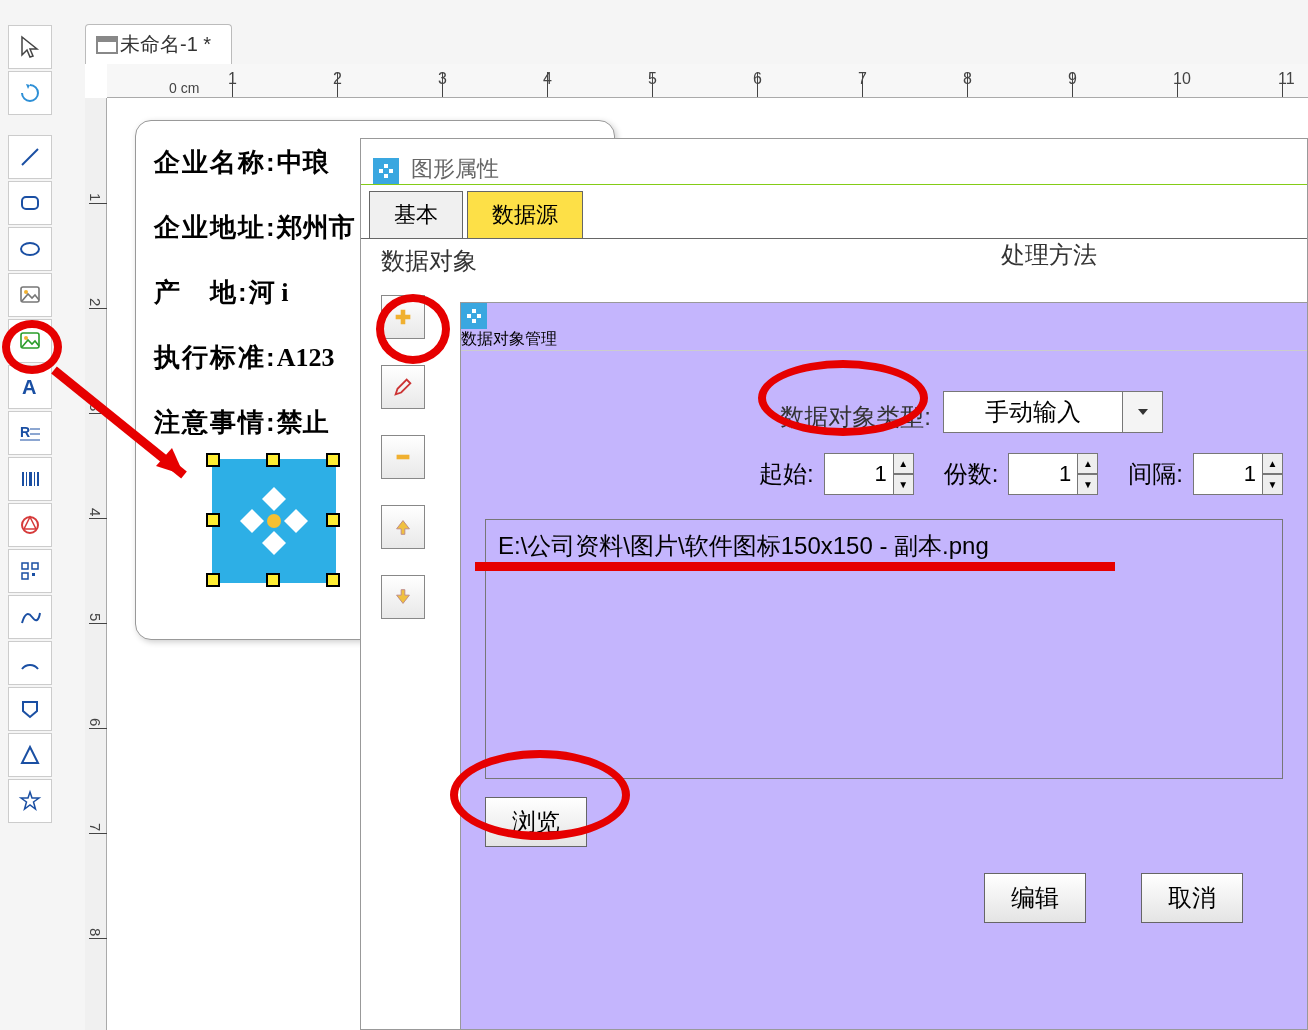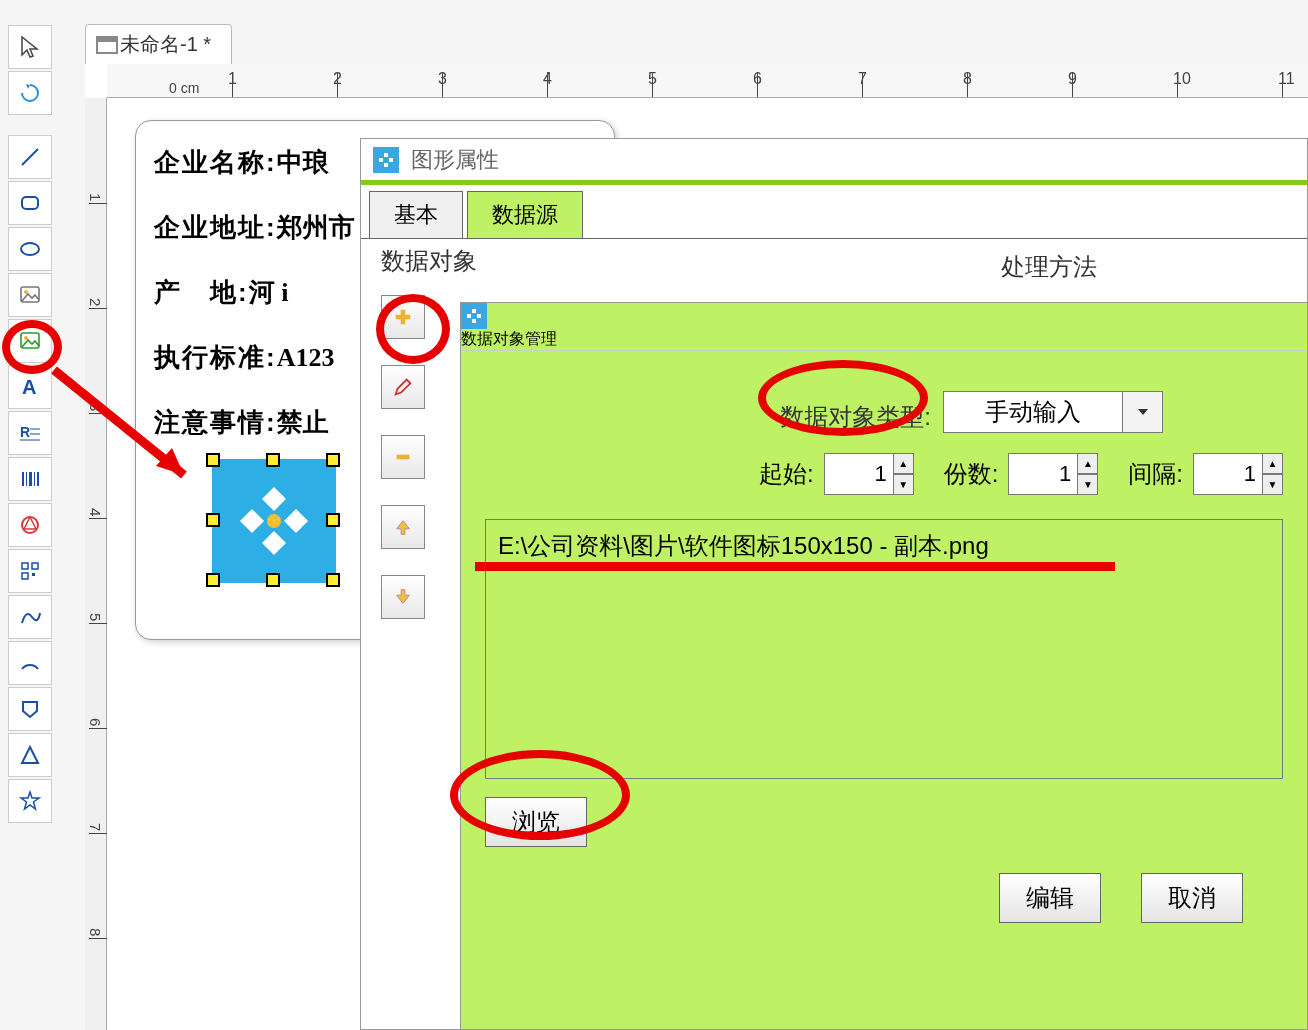--- a/index.html
+++ b/index.html
@@ -31,50 +31,50 @@
     .page .row { font-size:26px; font-weight:bold; margin-bottom:30px; }
     .page .row .lbl{ letter-spacing:2px;}
     .page .row .val{ font-family:"SimHei"; }
     .placeholder-img { position:absolute; left:78px; top:340px; width:120px; height:120px; background:#2dafe6; display:flex; align-items:center; justify-content:center; }
     .placeholder-img svg{ width:80px; height:80px; }
     .sel-handle { position:absolute; width:14px; height:14px; background:#ffee33; border:2px solid #000; }
     .sel-box{ position:absolute; border:2px solid #2dafe6; left:76px; top:338px; width:124px; height:124px; }
 
     
     .dlg1 { position:absolute; left:360px; top:138px; right:0; bottom:0; background:#fff; border:1px solid #999; }
-    .dlg1 .titlebar { height:46px; display:flex; align-items:center; gap:12px; padding:0 12px; color:#666; font-size:22px; border-bottom:5px solid #84cc16; }
+    .dlg1 .titlebar { height:46px; display:flex; align-items:flex-end; gap:12px; padding:0 12px; color:#666; font-size:22px; border-bottom:1px solid #84cc16; }
     .titlebar .ticon{ width:26px;height:26px;background:#3aa7e0;display:flex;align-items:center;justify-content:center;}
     .tabs { display:flex; padding:6px 8px 0 8px; gap:4px; }
     .tabs .tab { padding:8px 24px; font-size:22px; border:1px solid #666; background:#f0f0f0; }
-    .tabs .tab.active{ background:#bef264; border-bottom:1px solid #fff;text-align:right; }
+    .tabs .tab.active{ background:#fde047; border-bottom:1px solid #fff;text-align:right; }
     .dlg1-body{ border-top:1px solid #666; margin-top:-1px; padding:16px 20px; position:relative; height:calc(100% - 96px); }
     .section-label{ font-size:24px; color:#333; position:absolute; }
 
     .btn-col{ position:absolute; left:20px; top:56px; display:flex; flex-direction:column; gap:26px;}
     .mini-btn{ width:44px; height:44px; border:1px solid #888; background:linear-gradient(#fff,#e8e8e8); display:flex;align-items:center;justify-content:center;}
     .mini-btn svg{width:22px;height:22px;}
 
     
-    .dlg2 { position:absolute; left:460px; top:302px; right:0; bottom:0; background:#bef264; border:1px solid #999; }
+    .dlg2 { position:absolute; left:460px; top:302px; right:0; bottom:0; background:#c4b5fd; border:1px solid #999; }
     .dlg2 .titlebar{ border-bottom:1px solid #ccc;}
     .dlg2-body{ padding:20px 24px; position:relative; }
     .form-row{ display:flex; align-items:flex-end; gap:12px; font-size:24px; margin-bottom:20px; justify-content:flex-end; }
     .form-row .lbl{ color:#333; }
     .combo{ display:flex; align-items:center; }
     .combo input{ height:42px; width:180px; border:1px solid #777; font-size:24px; padding:0 8px; text-align:center;}
     .combo .dd{ width:40px; height:42px; border:1px solid #777; border-left:none; background:#f4f4f4; display:flex;align-items:center;justify-content:center; }
     .num-row{ display:flex; gap:30px; font-size:24px; align-items:center; justify-content:flex-end; margin-left:40px;}
     .num-row .grp{display:flex;align-items:center;gap:10px;}
     .spin{display:flex;}
     .spin input{width:70px;height:42px;border:1px solid #777;text-align:right;font-size:22px;padding-right:6px;}
     .spin .sb{width:20px;display:flex;flex-direction:column;}
     .spin .sb div{flex:1;border:1px solid #777;border-left:none;background:#eee;font-size:10px;display:flex;align-items:center;justify-content:center;}
     .path-box{ margin-top:24px; width:100%; height:260px; border:1px solid #777; padding:10px 12px; font-size:24px; font-family:"SimSun"; overflow:hidden;}
     .btn{ padding:8px 26px; font-size:24px; border:1px solid #666; background:linear-gradient(#fff,#e4e4e4); cursor:pointer; }
-    .bottom-btns{ display:flex; gap:40px; justify-content:flex-end; margin-top:26px; padding-right:40px;align-items:center;}
+    .bottom-btns{ display:flex; gap:55px; justify-content:flex-end; margin-top:26px; padding-right:40px;align-items:center;}
     .browse-wrap{ margin-top:18px; }
 
     
     .ann-circle{ position:absolute; border:8px solid #e60000; border-radius:50%; pointer-events:none; }
     .ann-arrow{ position:absolute; pointer-events:none; }
     .ann-underline{ position:absolute; height:9px; background:#e60000; pointer-events:none; }
   </style>
 </head>
 <body>
 
@@ -299,21 +299,21 @@
         </svg>
       </span>
     <span>图形属性</span>
   </div>
   <div class="tabs">
     <div class="tab">基本</div>
     <div class="tab active">数据源</div>
   </div>
   <div class="dlg1-body">
     <span class="section-label" style="left:20px;top:6px;">数据对象</span>
-    <span class="section-label" style="left:640px;top:12px;">处理方法</span>
+    <span class="section-label" style="left:640px;top:0;">处理方法</span>
     <div class="btn-col">
       <div class="mini-btn">
           <svg viewBox="0 0 24 24">
             <path d="M12 4 V20 M4 12 H20" stroke="#f0b030" stroke-width="5"></path>
           </svg>
         </div>
       <div class="mini-btn">
           <svg viewBox="0 0 24 24">
             <path d="M4 20 L6 14 L16 4 L20 8 L10 18 Z" fill="none" stroke="#c33" stroke-width="2"></path>
           </svg>

